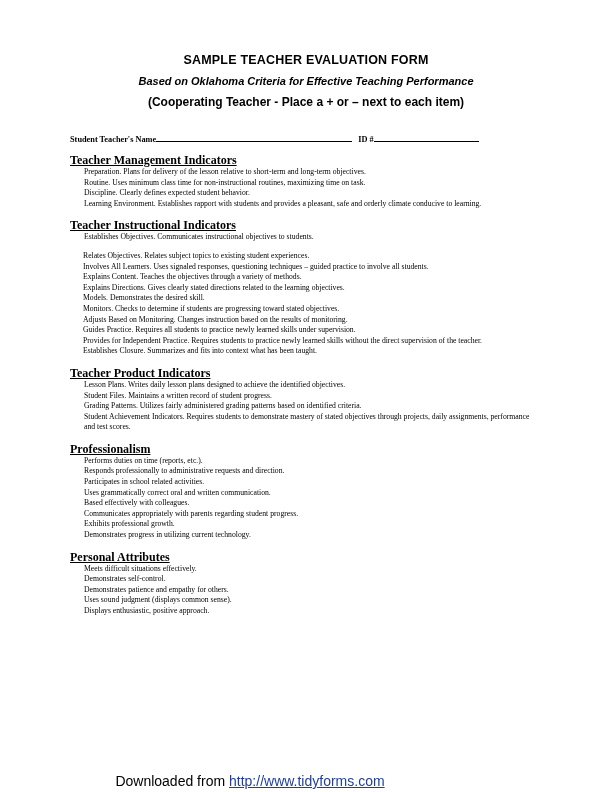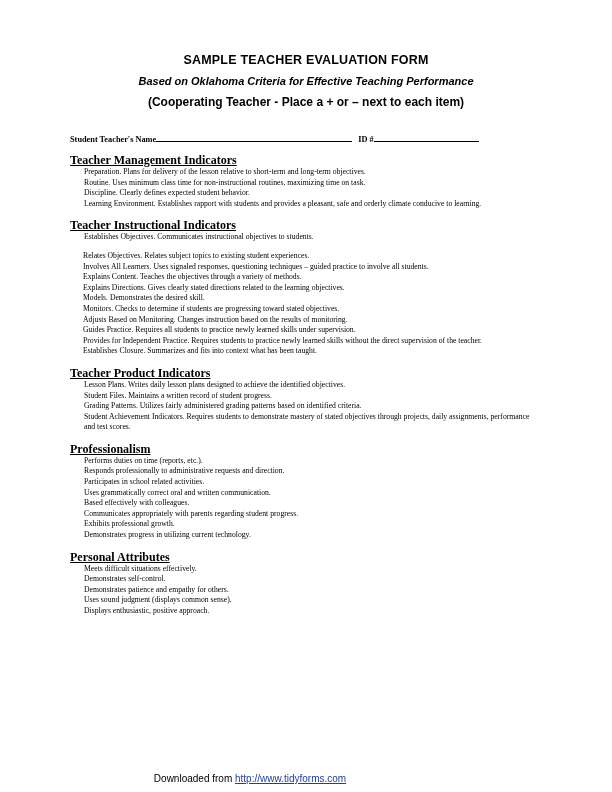--- a/index.html
+++ b/index.html
@@ -103,21 +103,21 @@
   .rule-date { width: 88px; }
   .datelabel { margin-left: 7px; }
 
   
   .footer {
     position: absolute;
     left: 0;
     top: 773px;
     width: 500px;
     text-align: center;
-    font-size: 10px;
+    font-size: 14px;
     font-family: "Liberation Sans", "DejaVu Sans", sans-serif;
     color: #000000;
   }
   .footer a,
   .footer .url {
     color: #1f3f9e;
     text-decoration: underline;
   }
 </style>
 </head>

